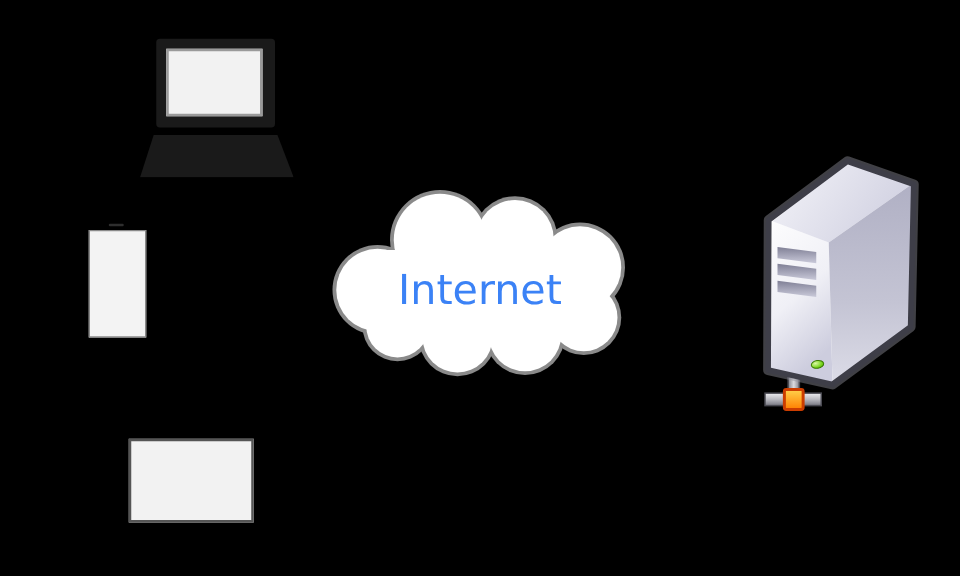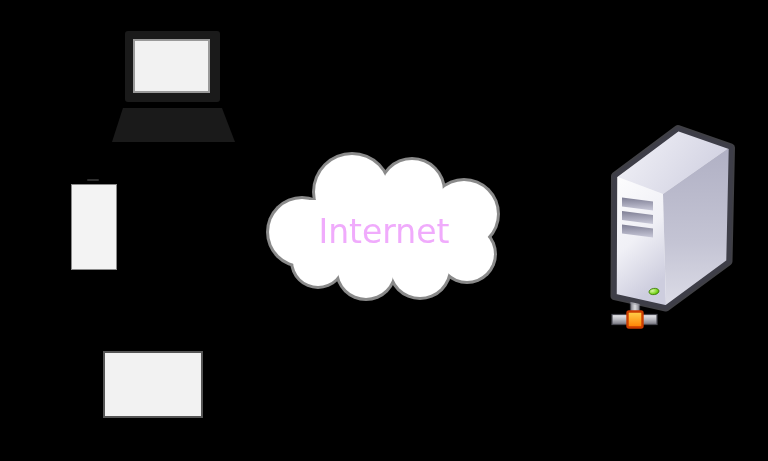--- a/index.html
+++ b/index.html
@@ -42,21 +42,21 @@
   
   .tablet-body {
     left: 103px; top: 351px; width: 96px; height: 63px;
     background: #f2f2f2; border: 2px solid #555555;
   }
 
   
   .cloud-svg { left: 258px; top: 145px; width: 252px; height: 165px; }
   .cloud-label {
     left: 284px; top: 211px; width: 200px; height: 42px;
-    color: #f0abfc; font-size: 33px; line-height: 42px;
+    color: #3b82f6; font-size: 33px; line-height: 42px;
     text-align: center; letter-spacing: 0px;
   }
 
   
   .server-svg { left: 598px; top: 118px; width: 160px; height: 235px; }
 </style>
 </head>
 <body>
 
 <div class="stage">

